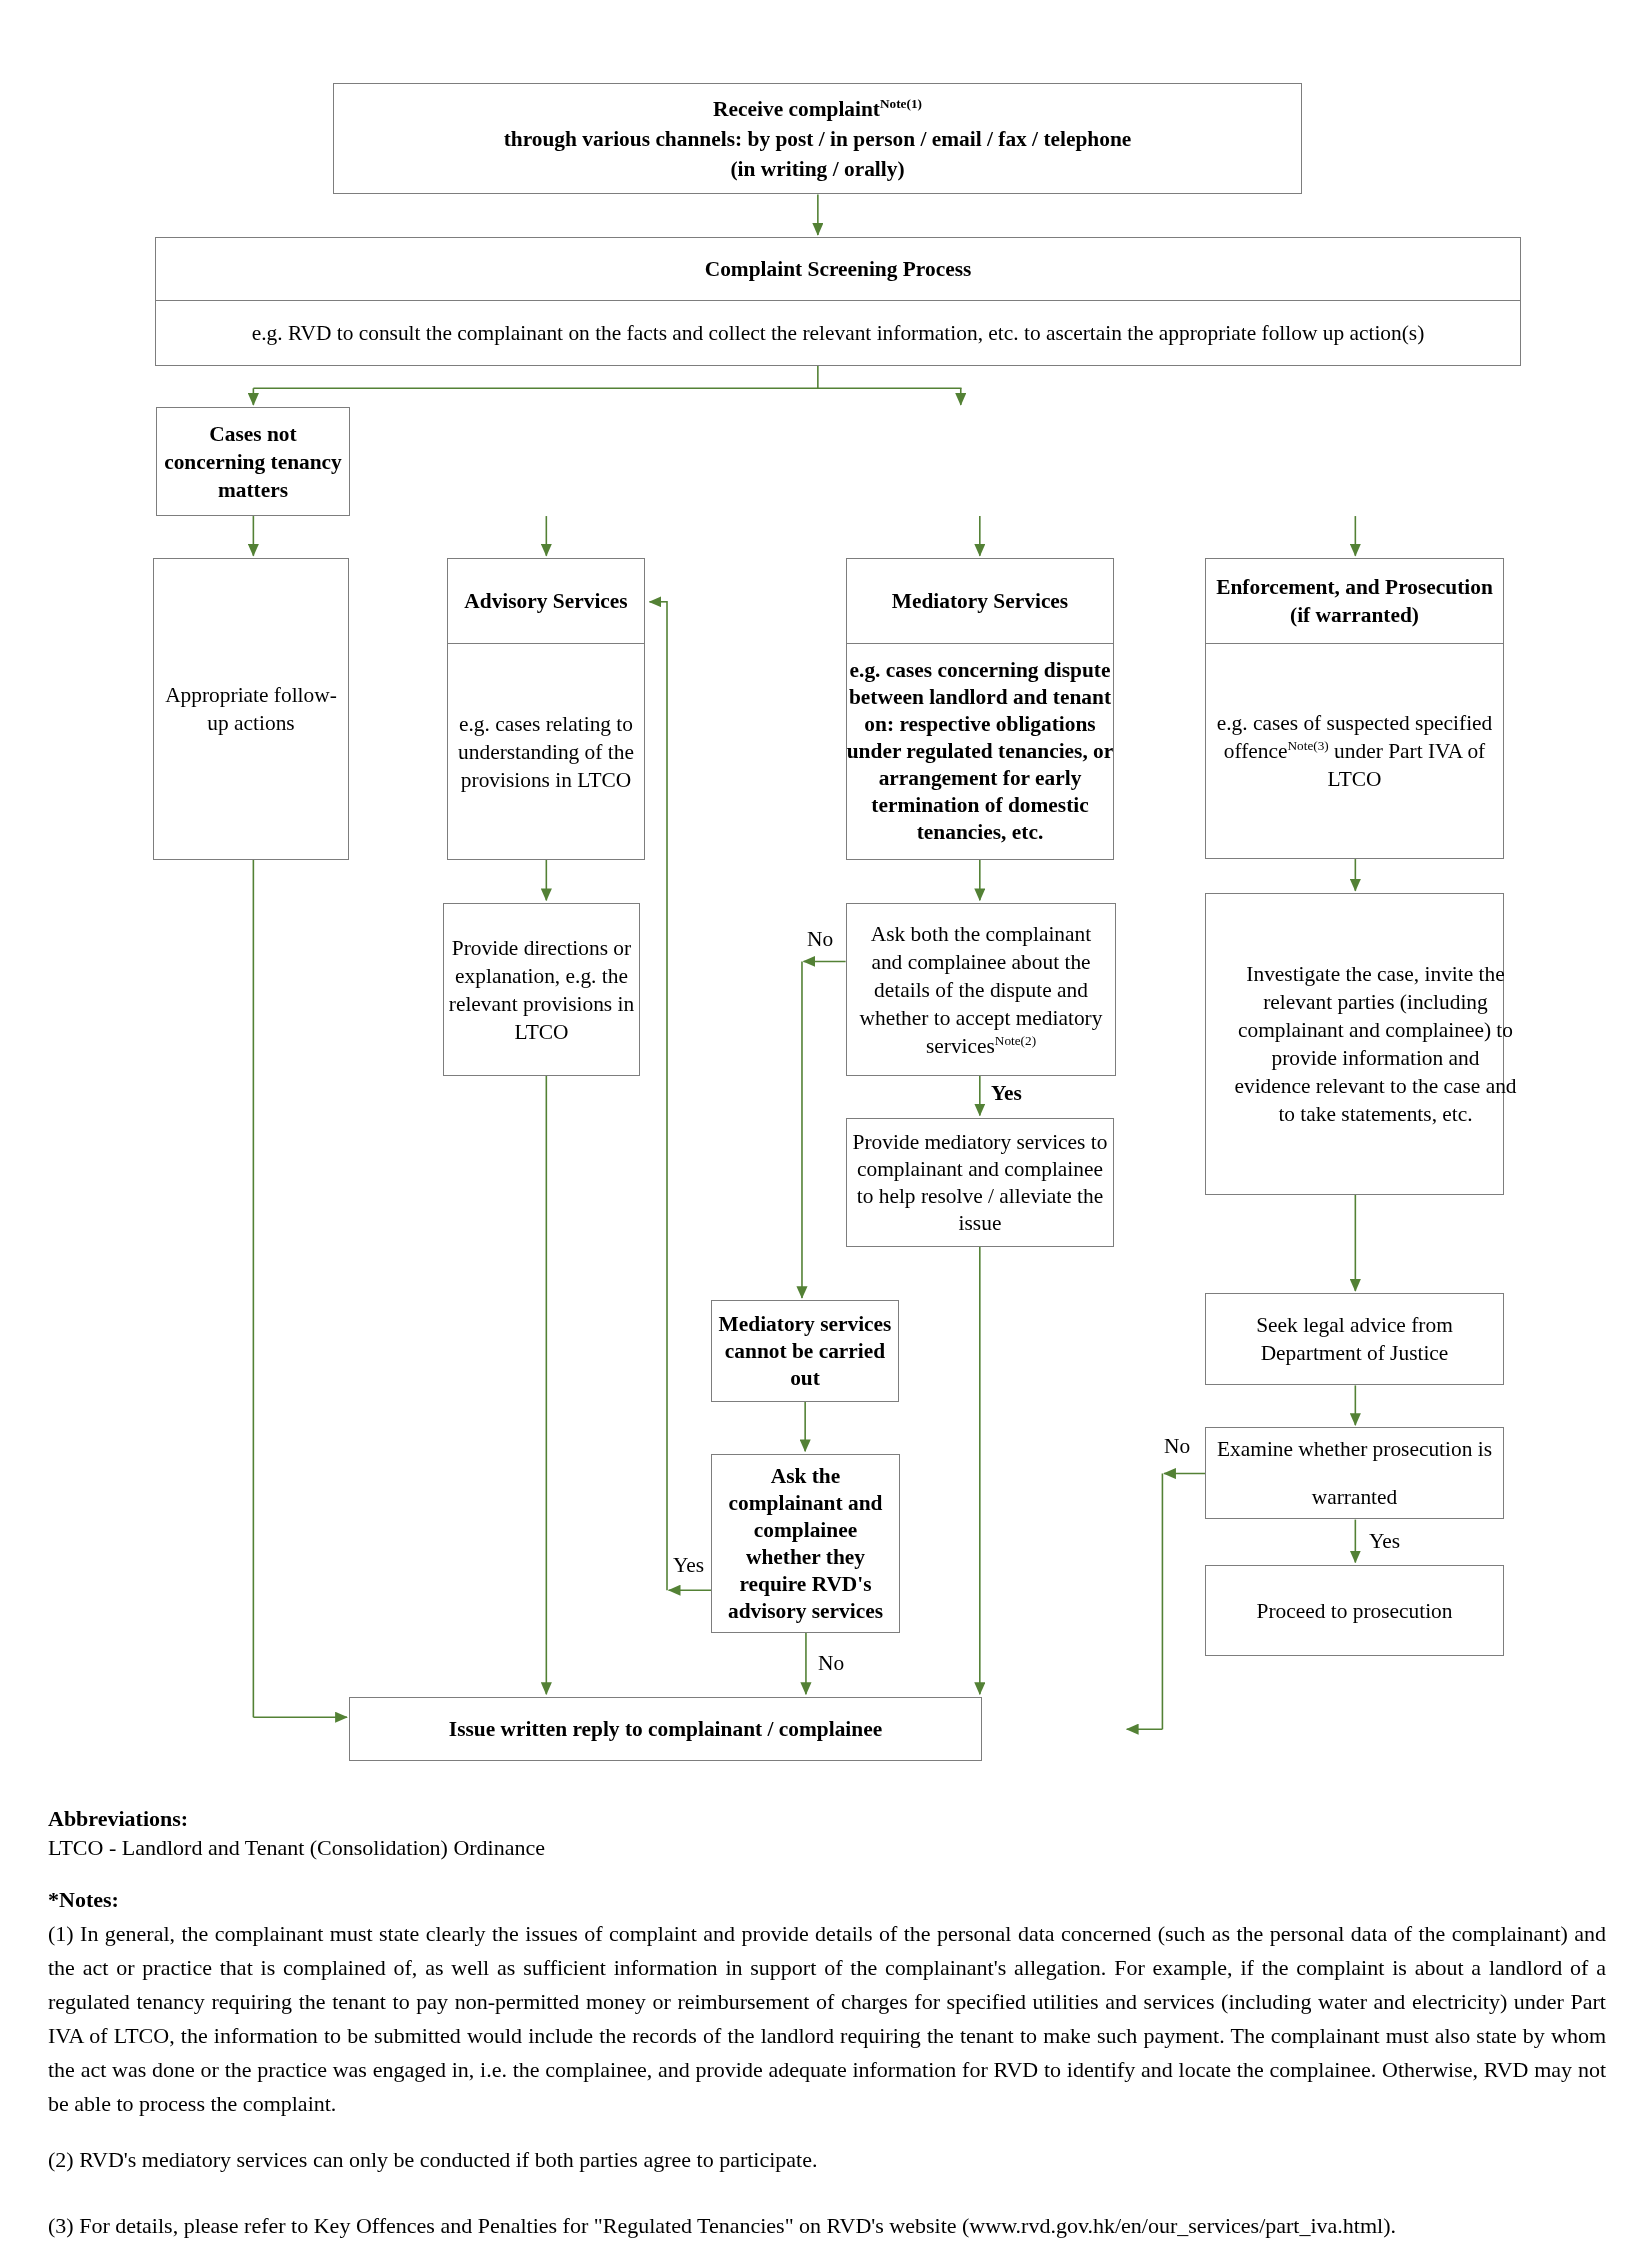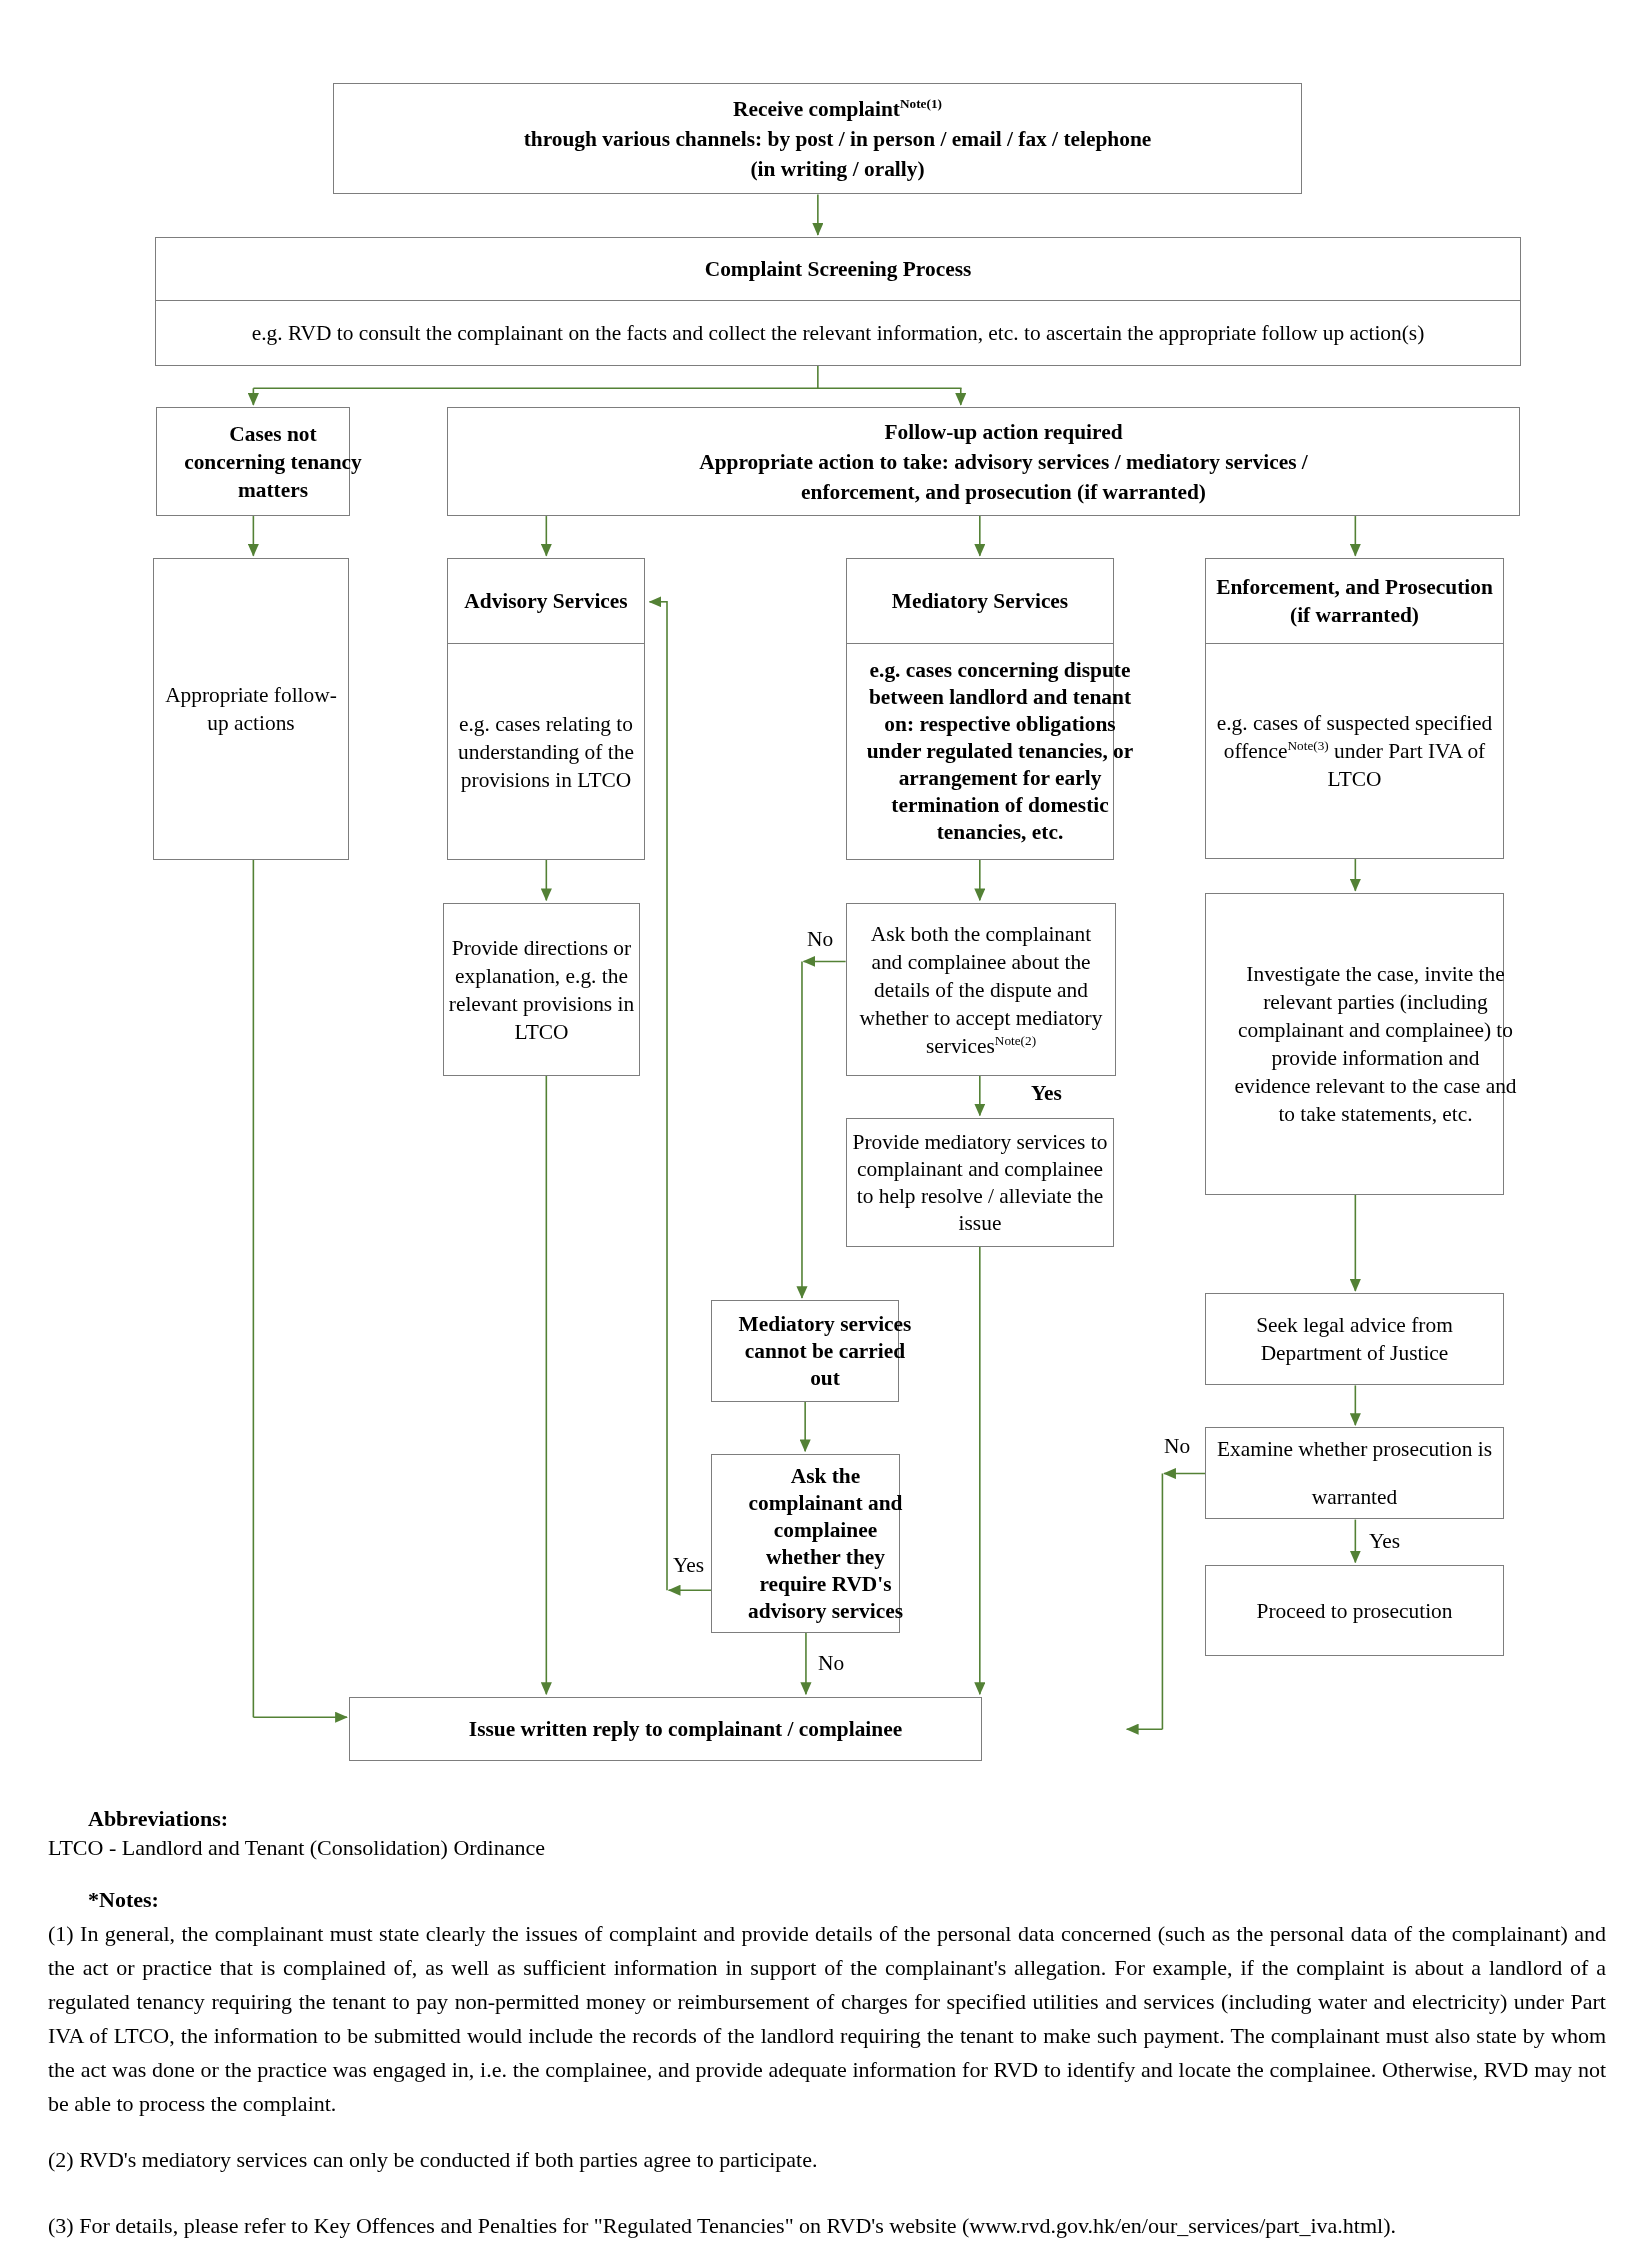--- a/index.html
+++ b/index.html
@@ -6,21 +6,21 @@
   .canvas{position:relative;width:1650px;height:2250px;background:#ffffff;
           font-family:"Liberation Serif","DejaVu Serif",serif;color:#000;}
   svg.wires{position:absolute;left:0;top:0;z-index:1;}
   .box{position:absolute;z-index:2;box-sizing:border-box;border:1.6px solid #7d7d7d;background:#fff;
        display:flex;flex-direction:column;align-items:center;justify-content:center;
        text-align:center;font-size:21.4px;line-height:28px;}
   .box .hd{box-sizing:border-box;width:100%;border-bottom:1.6px solid #7d7d7d;
        display:flex;flex-direction:column;align-items:center;justify-content:center;font-weight:bold;}
   .box .bd{flex:1;width:100%;display:flex;flex-direction:column;align-items:center;justify-content:center;}
   .ln{white-space:nowrap;}
-  .b{font-weight:bold;padding-left:40px;}
+  .b{font-weight:bold;}
   sup{font-size:62%;line-height:0;}
   .lbl{position:absolute;z-index:3;font-size:21.4px;white-space:nowrap;}
   .notes{position:absolute;z-index:2;left:48px;top:1804px;width:1558px;font-size:22px;line-height:29px;}
   .notes .para{text-align:justify;line-height:34px;}
 </style>
 </head>
 <body>
 
 <div class="canvas">
 
@@ -78,25 +78,20 @@
       <div class="ln">e.g. RVD to consult the complainant on the facts and collect the relevant information, etc. to ascertain the appropriate follow up action(s)</div>
     </div>
   </div>
 
   <div class="box b" style="left:156px;top:407px;width:194px;height:109px;">
     <div class="ln">Cases not</div>
     <div class="ln">concerning tenancy</div>
     <div class="ln">matters</div>
   </div>
 
-  <div class="box b" style="left:447px;top:407px;width:1073px;height:109px;line-height:30px;">
-    <div class="ln">Follow-up action required</div>
-    <div class="ln">Appropriate action to take: advisory services / mediatory services /</div>
-    <div class="ln">enforcement, and prosecution (if warranted)</div>
-  </div>
 
   <div class="box" style="left:153px;top:558px;width:196px;height:302px;">
     <div class="ln">Appropriate follow-</div>
     <div class="ln">up actions</div>
   </div>
 
   <div class="box" style="left:447px;top:558px;width:198px;height:302px;">
     <div class="hd" style="height:85px;">
       <div class="ln">Advisory Services</div>
     </div>

